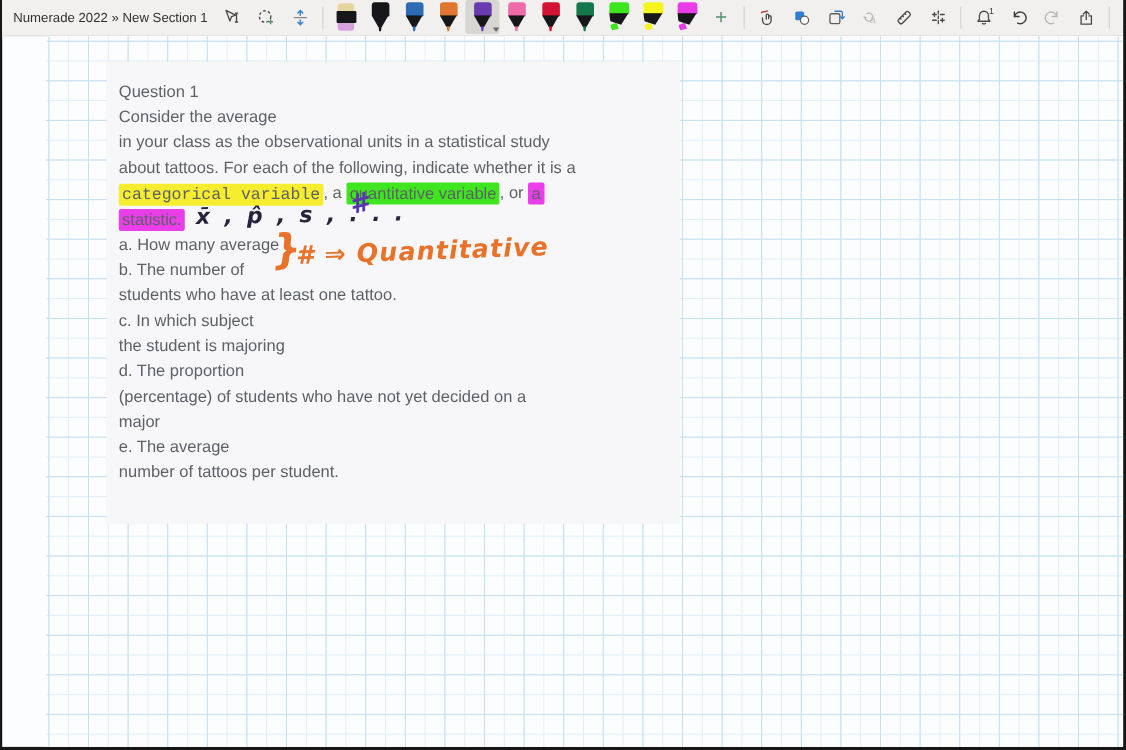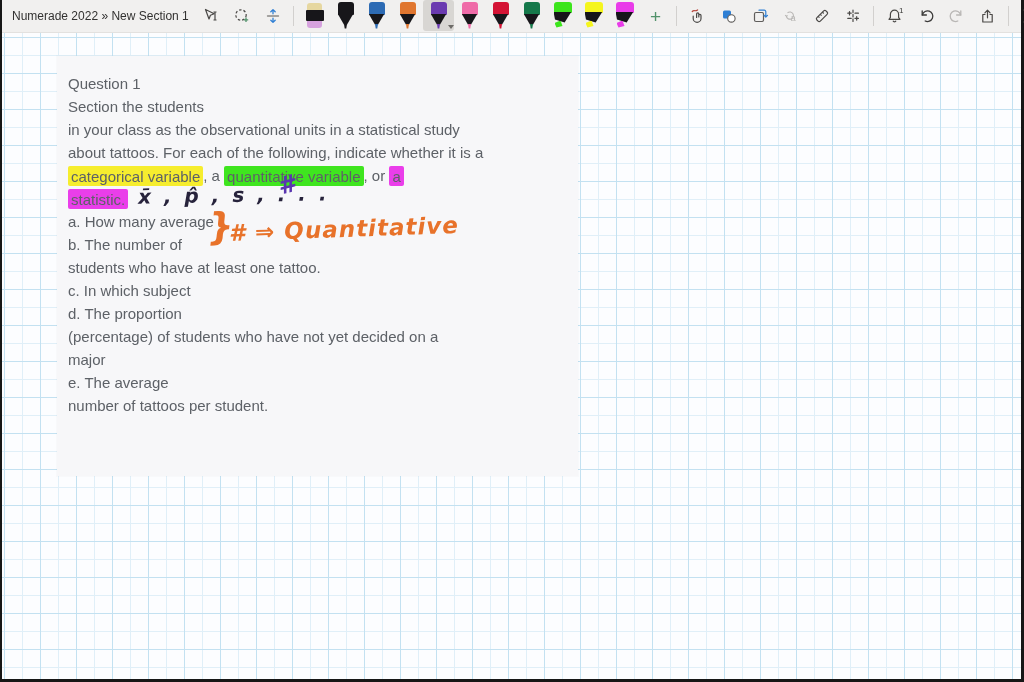--- a/index.html
+++ b/index.html
@@ -47,26 +47,26 @@
   .badge{font-size:8px;fill:#3b3a39;}
 
   
   .canvas{flex:1;position:relative;background-color:var(--canvas-bg);
     background-image:
       linear-gradient(to right, var(--grid-major) 1px, transparent 1px),
       linear-gradient(to bottom, var(--grid-major) 1px, transparent 1px),
       linear-gradient(to right, var(--grid-minor) 1px, transparent 1px),
       linear-gradient(to bottom, var(--grid-minor) 1px, transparent 1px);
     background-size:36px 36px,36px 36px,18px 18px,18px 18px;
-    background-position:2px 4px,2px 4px,2px 4px,2px 4px;}
+    background-position:2px 4px,2px 4px,2px 4px,2px 4px;margin-left:40px;}
   .card{position:absolute;left:55px;top:23px;width:521px;height:420px;background:var(--card-bg);
         padding:16px 14px 0 11px;box-shadow:0 0 0 1px rgba(0,0,0,0.015);}
   .line{font-size:15px;line-height:23px;color:var(--text-col);white-space:pre-wrap;}
   .hl{padding:1.5px 3px;border-radius:2px;}
-  .hl-yellow{background:var(--hl-yellow);}
+  .hl-yellow{background:var(--hl-yellow);font-family:Liberation Mono, monospace;}
   .hl-green{background:var(--hl-green);}
   .hl-magenta{background:var(--hl-magenta);}
 
   .ink{position:absolute;font-family:"DejaVu Sans",sans-serif;font-style:italic;white-space:nowrap;}
   .ink-symbols{left:136px;top:150px;font-size:20px;font-weight:bold;letter-spacing:3px;
                color:var(--ink-black);transform:rotate(-1deg);}
   .ink-hash{left:276px;top:138px;font-size:24px;font-weight:bold;color:var(--ink-purple);
             transform:rotate(-14deg);}
   .ink-brace{left:205px;top:172px;font-size:37px;font-weight:bold;color:var(--ink-orange);
              transform:rotate(-5deg);}
@@ -298,29 +298,30 @@
               </svg>
             </span>
       </button>
     </div>
   </div>
 
   <div class="canvas">
     <div class="card">
       <div id="card-lines">
             <div class="line"><span>Question 1</span></div>
-            <div class="line"><span>Section the students</span></div>
+            <div class="line"><span>Consider the average</span></div>
             <div class="line"><span>in your class as the observational units in a statistical study</span></div>
             <div class="line"><span>about tattoos. For each of the following, indicate whether it is a</span></div>
             <div class="line"><span class="hl hl-yellow">categorical variable</span><span>, a </span><span class="hl hl-green">quantitative variable</span><span>, or </span><span class="hl hl-magenta">a</span></div>
             <div class="line"><span class="hl hl-magenta">statistic.</span></div>
             <div class="line"><span>a. How many average</span></div>
             <div class="line"><span>b. The number of</span></div>
             <div class="line"><span>students who have at least one tattoo.</span></div>
             <div class="line"><span>c. In which subject</span></div>
+            <div class="line"><span>the student is majoring</span></div>
             <div class="line"><span>d. The proportion</span></div>
             <div class="line"><span>(percentage) of students who have not yet decided on a</span></div>
             <div class="line"><span>major</span></div>
             <div class="line"><span>e. The average</span></div>
             <div class="line"><span>number of tattoos per student.</span></div>
           </div>
     </div>
     <div class="ink ink-symbols">x̄ , p̂ , s , . . .</div>
     <div class="ink ink-hash">#</div>
     <div class="ink ink-brace">}</div>

